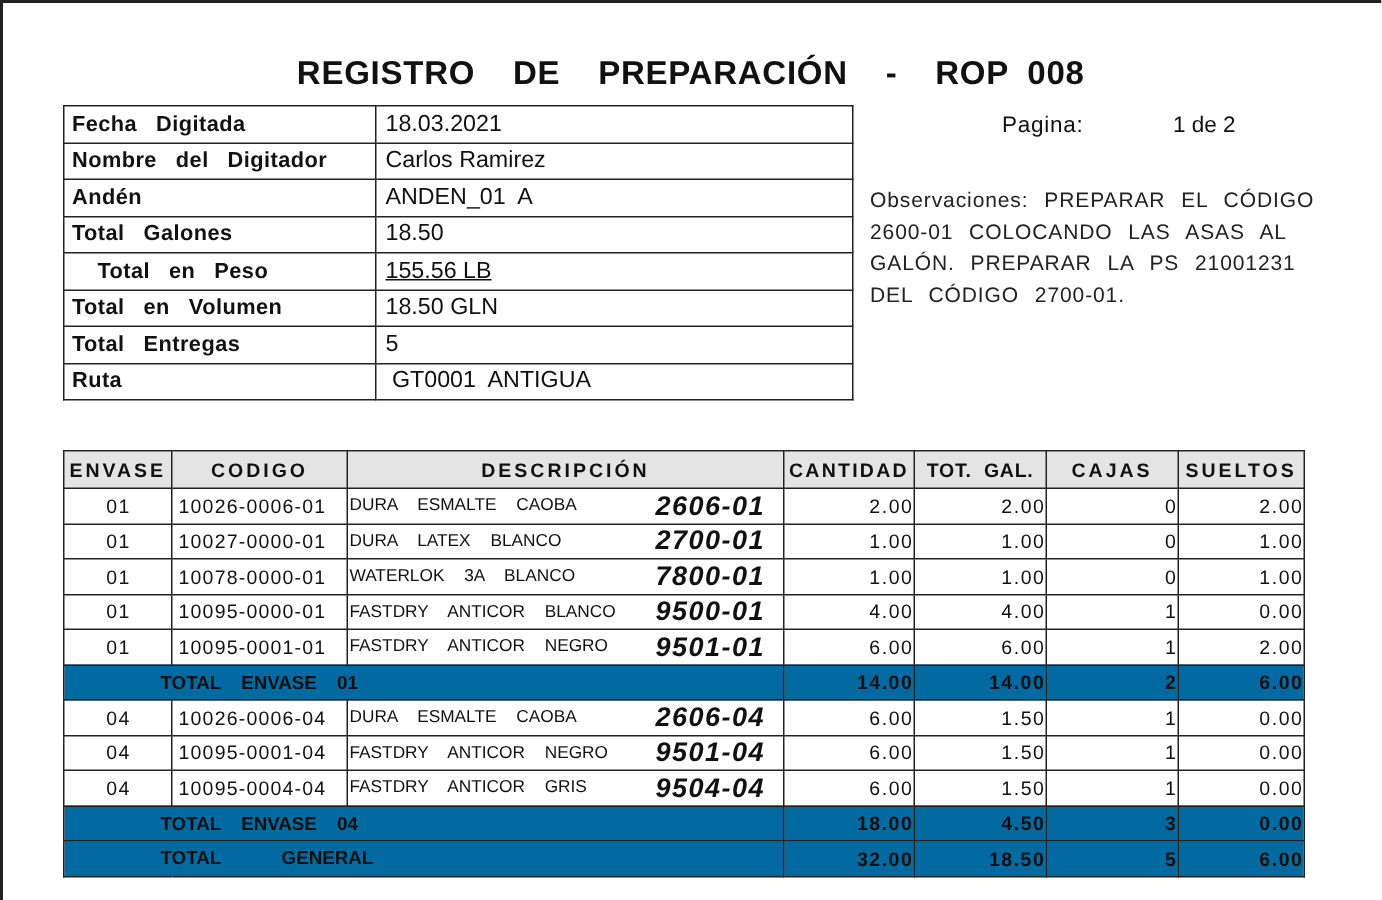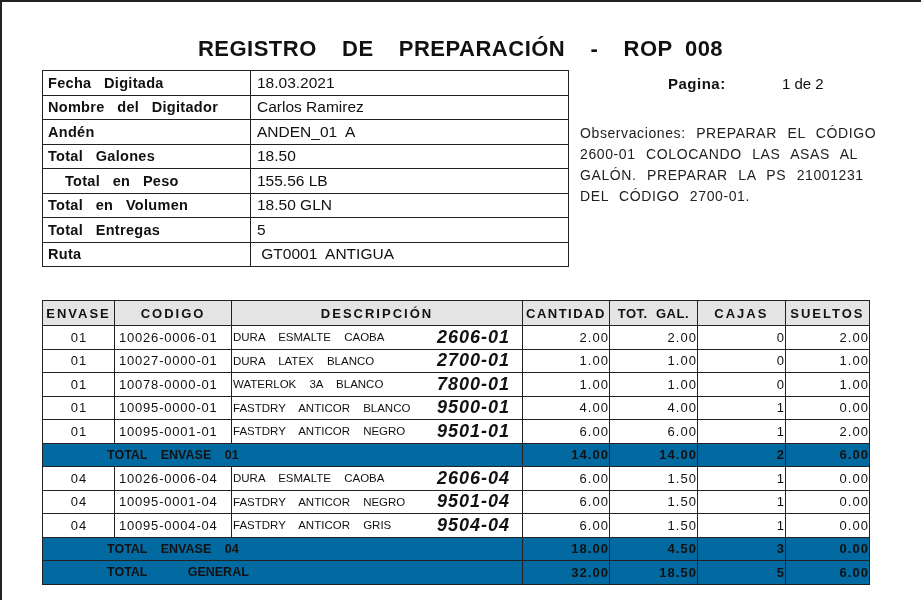--- a/index.html
+++ b/index.html
@@ -20,21 +20,21 @@
     font-size: 15px;
   }
   .info-table td {
     border: 1.5px solid #222; height: 23.5px; padding: 0 5px; line-height: 22px;
   }
   .info-table td.lbl { width: 180px; font-weight: bold; font-size: 14.5px; letter-spacing: 0.3px; word-spacing: 2px; }
   .info-table td.val { width: 306px; font-size: 15.5px; padding-left: 6px; }
   .pagina {
     position: absolute; left: 668px; top: 75px; font-size: 15px;
   }
-  .pagina .lbl { font-weight: bold; letter-spacing: 0.5px; }
+  .pagina .lbl { font-weight: normal; letter-spacing: 0.5px; }
   .pagina .val { position: absolute; left: 114px; top: 0; white-space: nowrap; }
   .obs {
     position: absolute; left: 580px; top: 123px; width: 300px;
     font-size: 14px; line-height: 21px; letter-spacing: 0.6px; word-spacing: 6px; color: #222;
   }
   .items {
     position: absolute; left: 42px; top: 300px; border-collapse: collapse;
     font-size: 13px;
   }
   .items th {
@@ -78,21 +78,21 @@
     <tr>
       <td class="lbl" style="white-space:pre;">Andén</td>
       <td class="val" style="white-space:pre;">ANDEN_01  A</td>
     </tr>
     <tr>
       <td class="lbl" style="white-space:pre;">Total  Galones</td>
       <td class="val" style="white-space:pre;">18.50</td>
     </tr>
     <tr>
       <td class="lbl" style="white-space:pre;padding-left:22px;">Total  en  Peso</td>
-      <td class="val" style="white-space:pre;">155.56 LB</td>
+      <td class="val" style="white-space:pre;text-decoration:underline;">155.56 LB</td>
     </tr>
     <tr>
       <td class="lbl" style="white-space:pre;">Total  en  Volumen</td>
       <td class="val" style="white-space:pre;">18.50 GLN</td>
     </tr>
     <tr>
       <td class="lbl" style="white-space:pre;">Total  Entregas</td>
       <td class="val" style="white-space:pre;">5</td>
     </tr>
     <tr>

